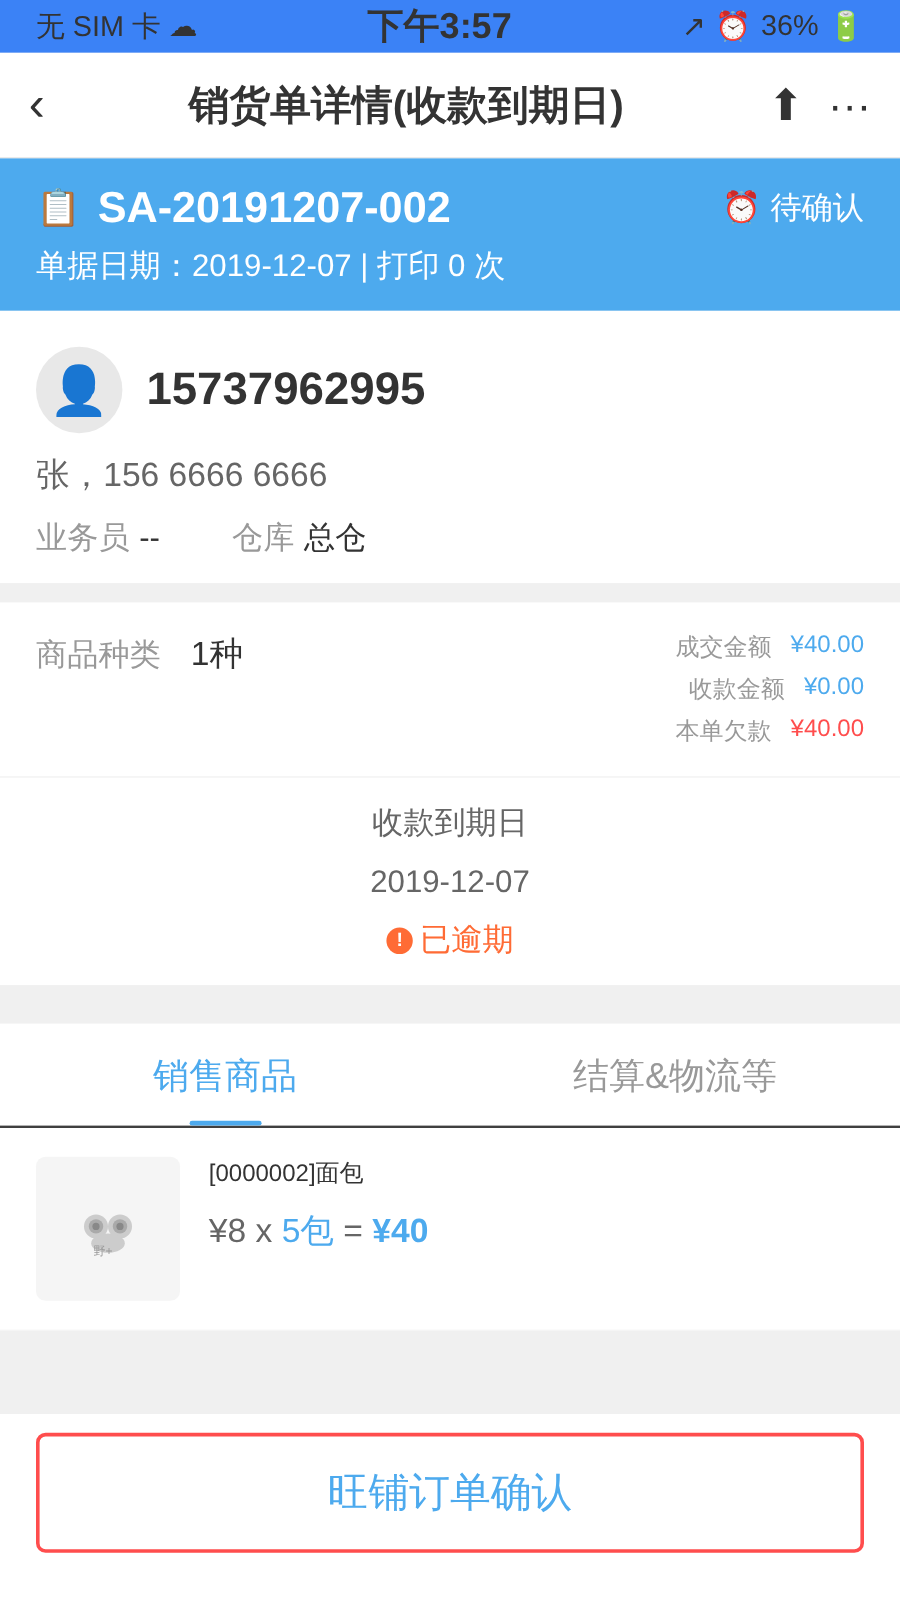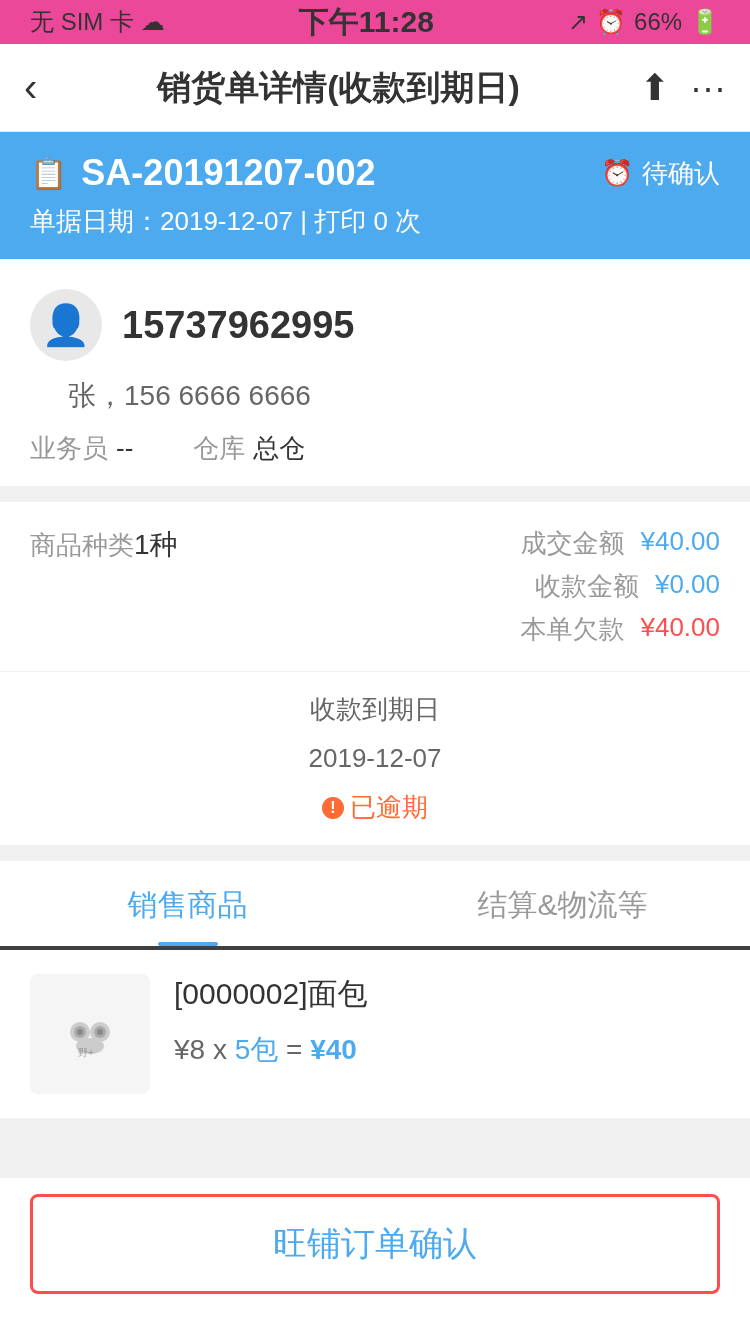--- a/index.html
+++ b/index.html
@@ -13,21 +13,21 @@
       color: #333;
     }
 
     
     .status-bar {
       display: flex;
       justify-content: space-between;
       align-items: center;
       padding: 0 30px;
       height: 44px;
-      background: #ec4899;
+      background: #3b82f6;
       font-size: 24px;
       font-weight: 500;
     }
     .status-left { display: flex; align-items: center; gap: 10px; }
     .status-center { font-size: 30px; font-weight: 600; }
     .status-right { display: flex; align-items: center; gap: 8px; font-size: 24px; }
 
     
     .nav-bar {
       display: flex;
@@ -116,21 +116,20 @@
     .customer-phone {
       font-size: 38px;
       font-weight: 600;
       color: #333;
     }
     .customer-name {
       font-size: 28px;
       color: #666;
       margin-bottom: 16px;
       padding-left: 0;
-      margin-left: 38px;
     }
     .customer-meta {
       display: flex;
       gap: 60px;
       font-size: 26px;
       color: #666;
     }
     .meta-item { display: flex; gap: 8px; align-items: center; }
     .meta-label { color: #999; }
     .meta-value { color: #333; }
@@ -147,37 +146,37 @@
       padding: 24px 30px;
     }
     .summary-row {
       display: flex;
       justify-content: space-between;
       align-items: flex-start;
     }
     .summary-left {
       display: flex;
       align-items: center;
-      gap: 0;
+      gap: 25px;
       font-size: 26px;
       color: #666;
       text-align: center;
     }
     .summary-label { color: #999; }
     .summary-count { color: #333; font-size: 28px; }
     .summary-right {
       display: flex;
       flex-direction: column;
       align-items: flex-end;
       gap: 8px;
     }
     .amount-row {
       display: flex;
       gap: 16px;
-      font-size: 26px;
+      font-size: 20px;
     }
     .amount-label { color: #999; }
     .amount-value { color: #4DAAEE; font-weight: 500; }
     .amount-value.red { color: #FF4D4D; }
 
     
     .due-date-section {
       background: #fff;
       padding: 20px 30px;
       display: flex;
@@ -205,21 +204,22 @@
       align-items: center;
       justify-content: center;
       font-size: 16px;
       font-weight: 700;
     }
 
     
     .tabs-section {
       background: #fff;
       display: flex;
-      border-bottom: 4px solid #404040;
+      border-bottom: 2px solid #404040;
+      margin-top: 16px;
     }
     .tab-item {
       flex: 1;
       text-align: center;
       padding: 24px 0 20px;
       font-size: 30px;
       color: #999;
       position: relative;
       cursor: pointer;
     }
@@ -263,21 +263,21 @@
       font-size: 40px;
       color: #ccc;
       display: flex;
       flex-direction: column;
       align-items: center;
     }
     .product-info {
       flex: 1;
     }
     .product-name {
-      font-size: 30px;
+      font-size: 20px;
       color: #333;
       margin-bottom: 16px;
     }
     .product-price-row {
       font-size: 28px;
       color: #666;
     }
     .product-price-highlight {
       color: #4DAAEE;
       font-weight: 600;
@@ -329,25 +329,25 @@
   </style>
 </head>
 <body>
 
 <div class="page">
 
   <div class="status-bar">
     <div class="status-left">
       <span>无 SIM 卡  ☁</span>
     </div>
-    <div class="status-center">下午11:28</div>
+    <div class="status-center">下午3:57</div>
     <div class="status-right">
       <span>↗</span>
       <span>⏰</span>
-      <span>66%</span>
+      <span>36%</span>
       <span>🔋</span>
     </div>
   </div>
 
   <div class="nav-bar">
     <div class="nav-left">
       <span class="nav-back">‹</span>
     </div>
     <div class="nav-title">销货单详情(收款到期日)</div>
     <div class="nav-right">

